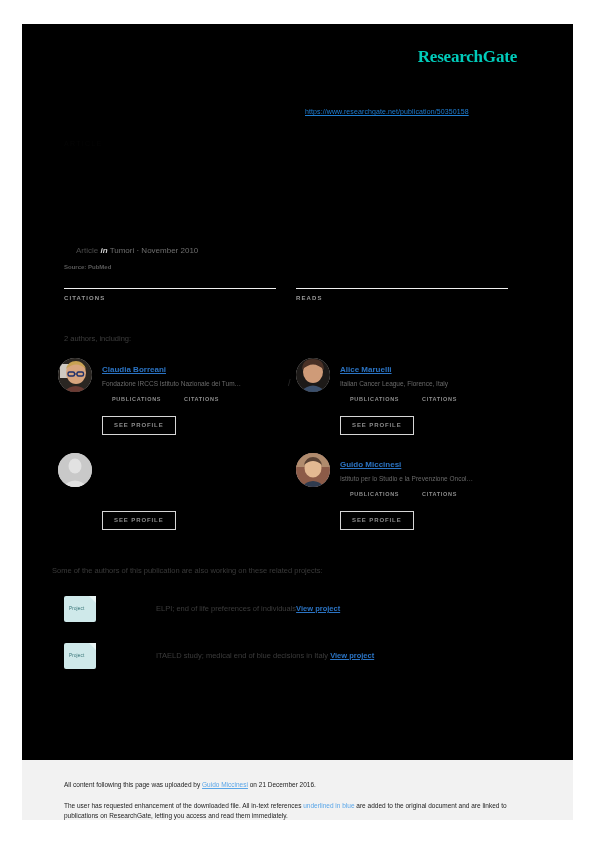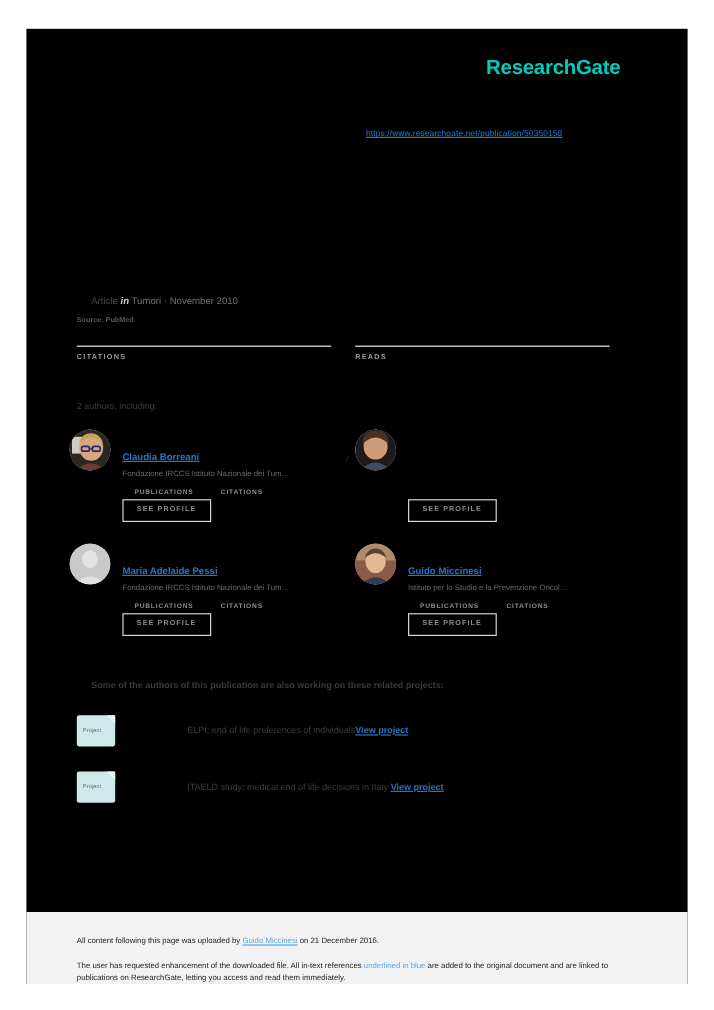--- a/index.html
+++ b/index.html
@@ -40,21 +40,21 @@
 
   
   #rg-logo {
     position: absolute;
     right: 78px;
     top: 47px;
     font-size: 17px;
     font-weight: bold;
     color: #00ccbb;
     letter-spacing: -0.2px;
-    font-family: Liberation Sans, sans-serif;
+    font-family: Liberation Serif, serif;
   }
 
   
   #rg-url {
     position: absolute;
     left: 305px;
     top: 108px;
     font-size: 7px;
     color: #1f7fd4;
     letter-spacing: 0.1px;
@@ -167,21 +167,21 @@
     height: 34px;
     border-radius: 50%;
     overflow: hidden;
     background: #c8c8c8;
   }
   .avatar svg { display: block; }
 
   .author-body {
     position: absolute;
     left: 44px;
-    top: 12px;
+    top: 0;
     width: 188px;
   }
   .author-name {
     font-size: 8px;
     font-weight: bold;
     color: #2b74c4;
     line-height: 10px;
     white-space: nowrap;
   }
   .author-affil {
@@ -235,24 +235,24 @@
     position: absolute;
     left: 288px;
     top: 378px;
     font-size: 9px;
     color: #2a2a2a;
   }
 
   
   #projects-heading {
     position: absolute;
-    left: 76px;
+    left: 52px;
     top: 566px;
     font-size: 7.5px;
-    font-weight: bold;
+    font-weight: normal;
     color: #3a3a3a;
   }
   .project-row {
     position: absolute;
     left: 64px;
     height: 28px;
   }
   .project-row.p0 { top: 596px; }
   .project-row.p1 { top: 643px; }
   .project-icon {
@@ -387,44 +387,44 @@
 
   <div class="author c1 r0">
     <div class="avatar">
       <svg width="34" height="34" viewBox="0 0 34 34">
         <rect width="34" height="34" fill="#1d1a18"></rect>
         <ellipse cx="17" cy="14" rx="10" ry="11" fill="#cf9b78"></ellipse>
         <path d="M6 12 q11 -11 22 0 q0 -11 -11 -11 q-11 0 -11 11 z" fill="#4a3126"></path>
         <path d="M4 34 q13 -13 26 0 z" fill="#3b4f6b"></path>
       </svg>
     </div>
+    <div class="author-body">
+      <a class="author-name" href="#">Alice Maruelli</a>
+      <div class="author-affil">Italian Cancer League, Florence, Italy</div>
+      <div class="author-stats">
+        <div class="stat">
+          <div class="stat-value"></div>
+          <div class="stat-label">PUBLICATIONS</div>
+        </div>
+        <div class="stat">
+          <div class="stat-value"></div>
+          <div class="stat-label">CITATIONS</div>
+        </div>
+      </div>
+    </div>
     <button class="see-profile">SEE PROFILE</button>
   </div>
 
   <div class="author c0 r1">
     <div class="avatar">
       <svg width="34" height="34" viewBox="0 0 34 34">
         <rect width="34" height="34" fill="#c9c9c9"></rect>
         <ellipse cx="17" cy="13" rx="6.5" ry="7.5" fill="#e2e2e2"></ellipse>
         <path d="M4 34 q13 -13 26 0 z" fill="#e2e2e2"></path>
       </svg>
-    </div>
-    <div class="author-body">
-      <a class="author-name" href="#">Maria Adelaide Pessi</a>
-      <div class="author-affil">Fondazione IRCCS Istituto Nazionale dei Tum…</div>
-      <div class="author-stats">
-        <div class="stat">
-          <div class="stat-value"></div>
-          <div class="stat-label">PUBLICATIONS</div>
-        </div>
-        <div class="stat">
-          <div class="stat-value"></div>
-          <div class="stat-label">CITATIONS</div>
-        </div>
-      </div>
     </div>
     <button class="see-profile">SEE PROFILE</button>
   </div>
 
   <div class="author c1 r1">
     <div class="avatar">
       <svg width="34" height="34" viewBox="0 0 34 34">
         <rect width="34" height="34" fill="#8c5b48"></rect>
         <rect x="0" y="0" width="34" height="14" fill="#b08b6d"></rect>
         <ellipse cx="17" cy="15" rx="8.5" ry="9.5" fill="#e3b992"></ellipse>
@@ -460,21 +460,21 @@
       <span>ELPI; end of life preferences of individuals</span><a class="project-link" href="#">View project</a>
     </div>
   </div>
 
   <div class="project-row p1">
     <div class="project-icon">
       <span class="tab"></span>
       <span class="pi-label">Project</span>
     </div>
     <div class="project-text">
-      <span>ITAELD study; medical end of life decisions in Italy</span> <a class="project-link" href="#">View project</a>
+      <span>ITAELD study; medical end of blue decisions in Italy</span> <a class="project-link" href="#">View project</a>
     </div>
   </div>
 
   <div id="footer-panel"></div>
 
   <div id="uploaded-line">
     <span>All content following this page was uploaded by </span><a class="up-link" href="#">Guido Miccinesi</a><span> on 21 December 2016.</span>
   </div>
 
   <div id="enhance-para">

